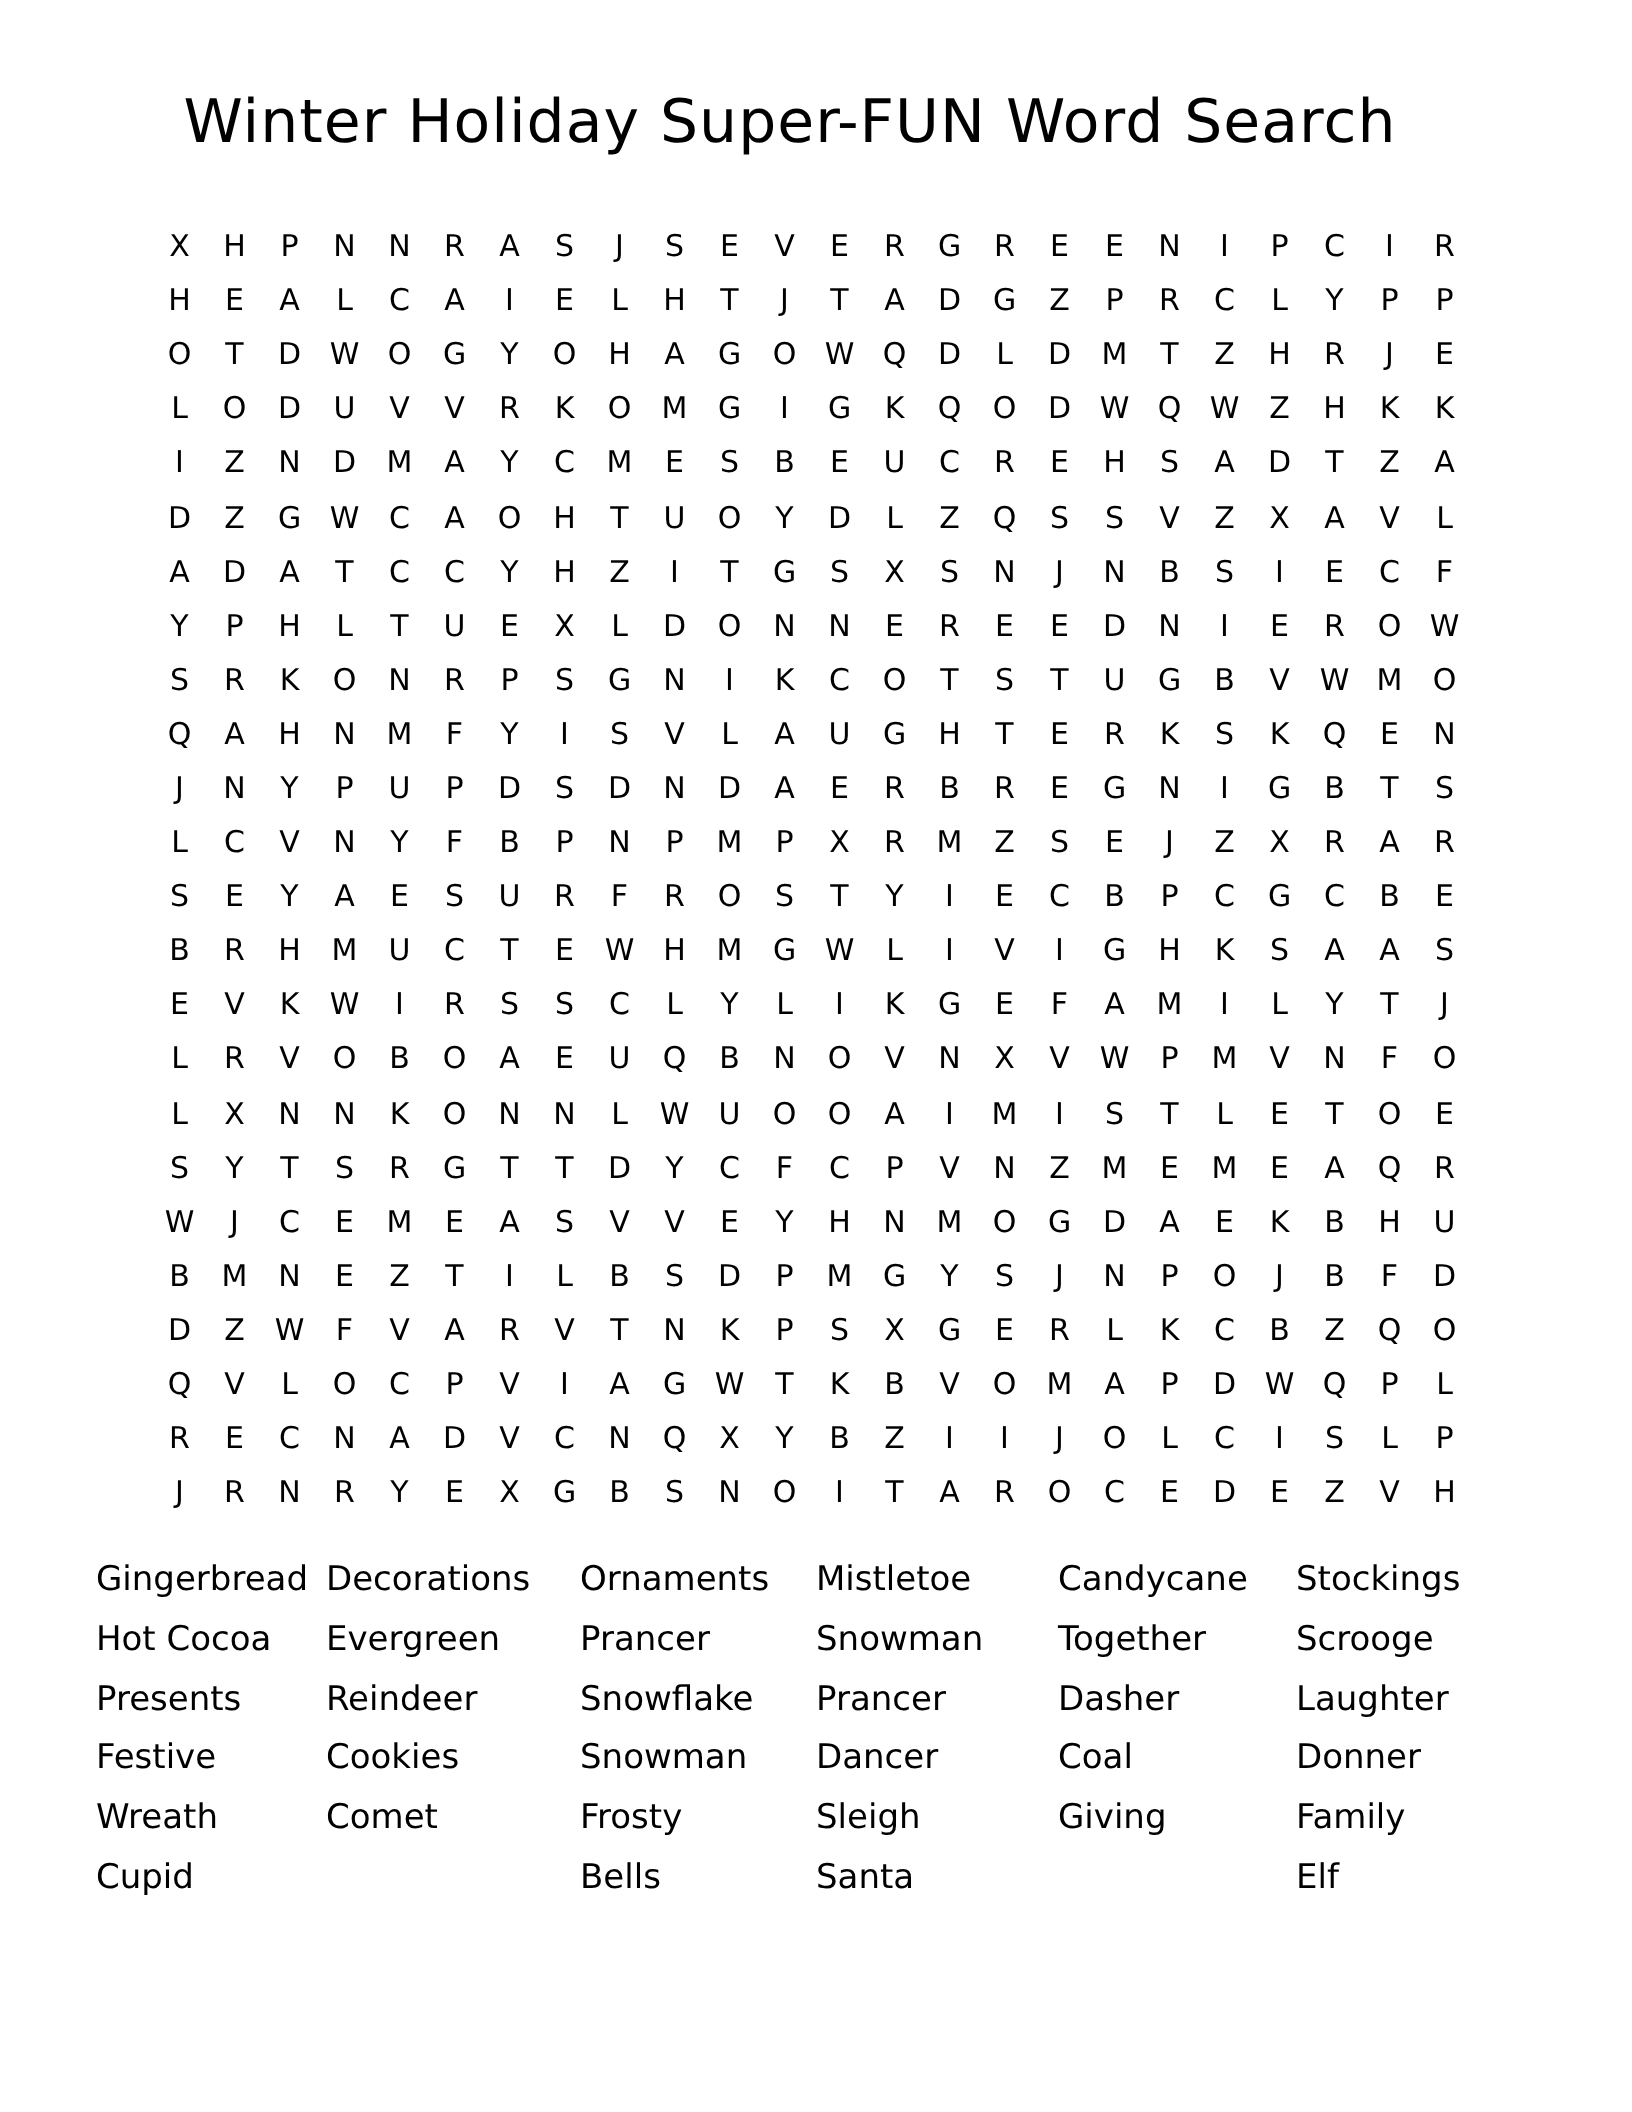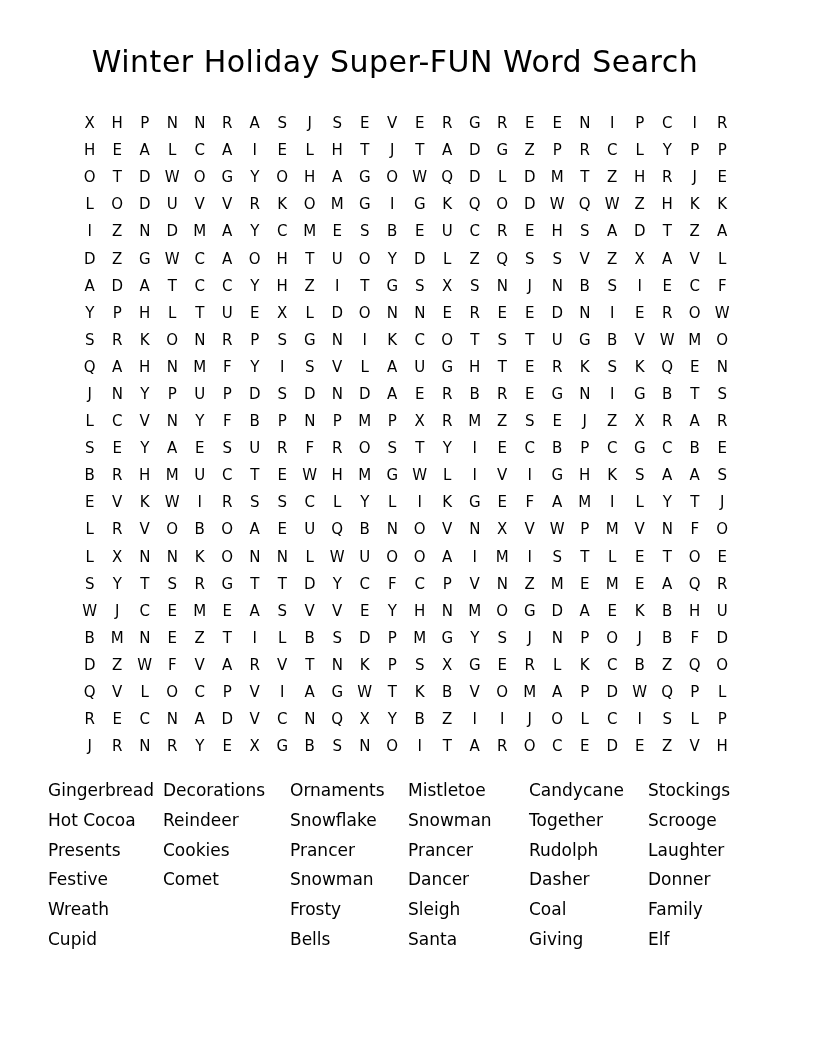--- a/index.html
+++ b/index.html
@@ -652,44 +652,44 @@
       <div class="word-col">
         <div class="word-item">Gingerbread</div>
         <div class="word-item">Hot Cocoa</div>
         <div class="word-item">Presents</div>
         <div class="word-item">Festive</div>
         <div class="word-item">Wreath</div>
         <div class="word-item">Cupid</div>
       </div>
       <div class="word-col">
         <div class="word-item">Decorations</div>
+        <div class="word-item">Evergreen</div>
         <div class="word-item">Reindeer</div>
         <div class="word-item">Cookies</div>
         <div class="word-item">Comet</div>
       </div>
       <div class="word-col">
         <div class="word-item">Ornaments</div>
+        <div class="word-item">Prancer</div>
         <div class="word-item">Snowflake</div>
-        <div class="word-item">Prancer</div>
         <div class="word-item">Snowman</div>
         <div class="word-item">Frosty</div>
         <div class="word-item">Bells</div>
       </div>
       <div class="word-col">
         <div class="word-item">Mistletoe</div>
         <div class="word-item">Snowman</div>
         <div class="word-item">Prancer</div>
         <div class="word-item">Dancer</div>
         <div class="word-item">Sleigh</div>
         <div class="word-item">Santa</div>
       </div>
       <div class="word-col">
         <div class="word-item">Candycane</div>
         <div class="word-item">Together</div>
-        <div class="word-item">Rudolph</div>
         <div class="word-item">Dasher</div>
         <div class="word-item">Coal</div>
         <div class="word-item">Giving</div>
       </div>
       <div class="word-col">
         <div class="word-item">Stockings</div>
         <div class="word-item">Scrooge</div>
         <div class="word-item">Laughter</div>
         <div class="word-item">Donner</div>
         <div class="word-item">Family</div>

